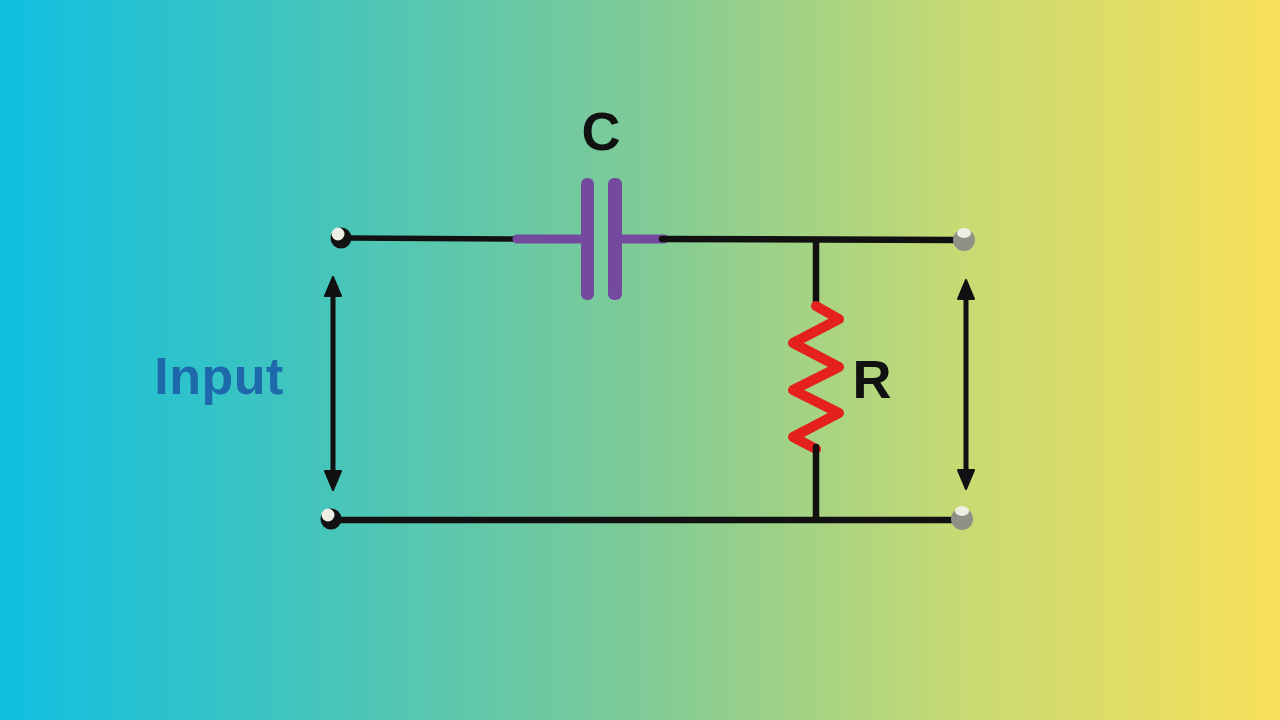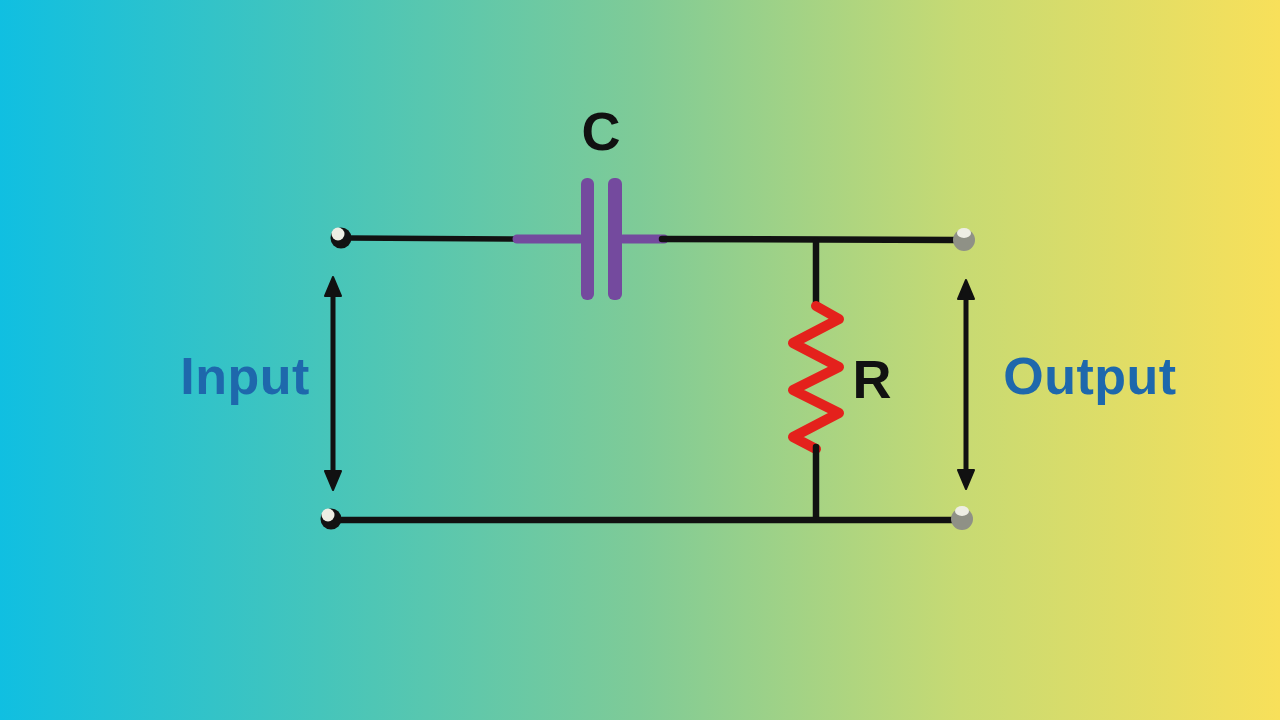--- a/index.html
+++ b/index.html
@@ -81,16 +81,15 @@
     <g>
       <circle class="term-gray" cx="962" cy="519" r="11"></circle>
       <ellipse class="term-hi" cx="962" cy="511" rx="7" ry="5"></ellipse>
     </g>
   </svg>
 
   <div class="comp-label" style="left:566px; top:104px; width:70px;">C</div>
 
   <div class="comp-label" style="left:842px; top:352px; width:60px;">R</div>
 
-  <div class="io-label" style="left:160px; top:350px; width:170px;">Input</div>
+  <div class="io-label" style="left:134px; top:350px; width:170px;">Input</div>
 
-  <div class="io-label" style="left:985px; top:350px; width:210px;">Output</div>
 </div>
 
 </body></html>

